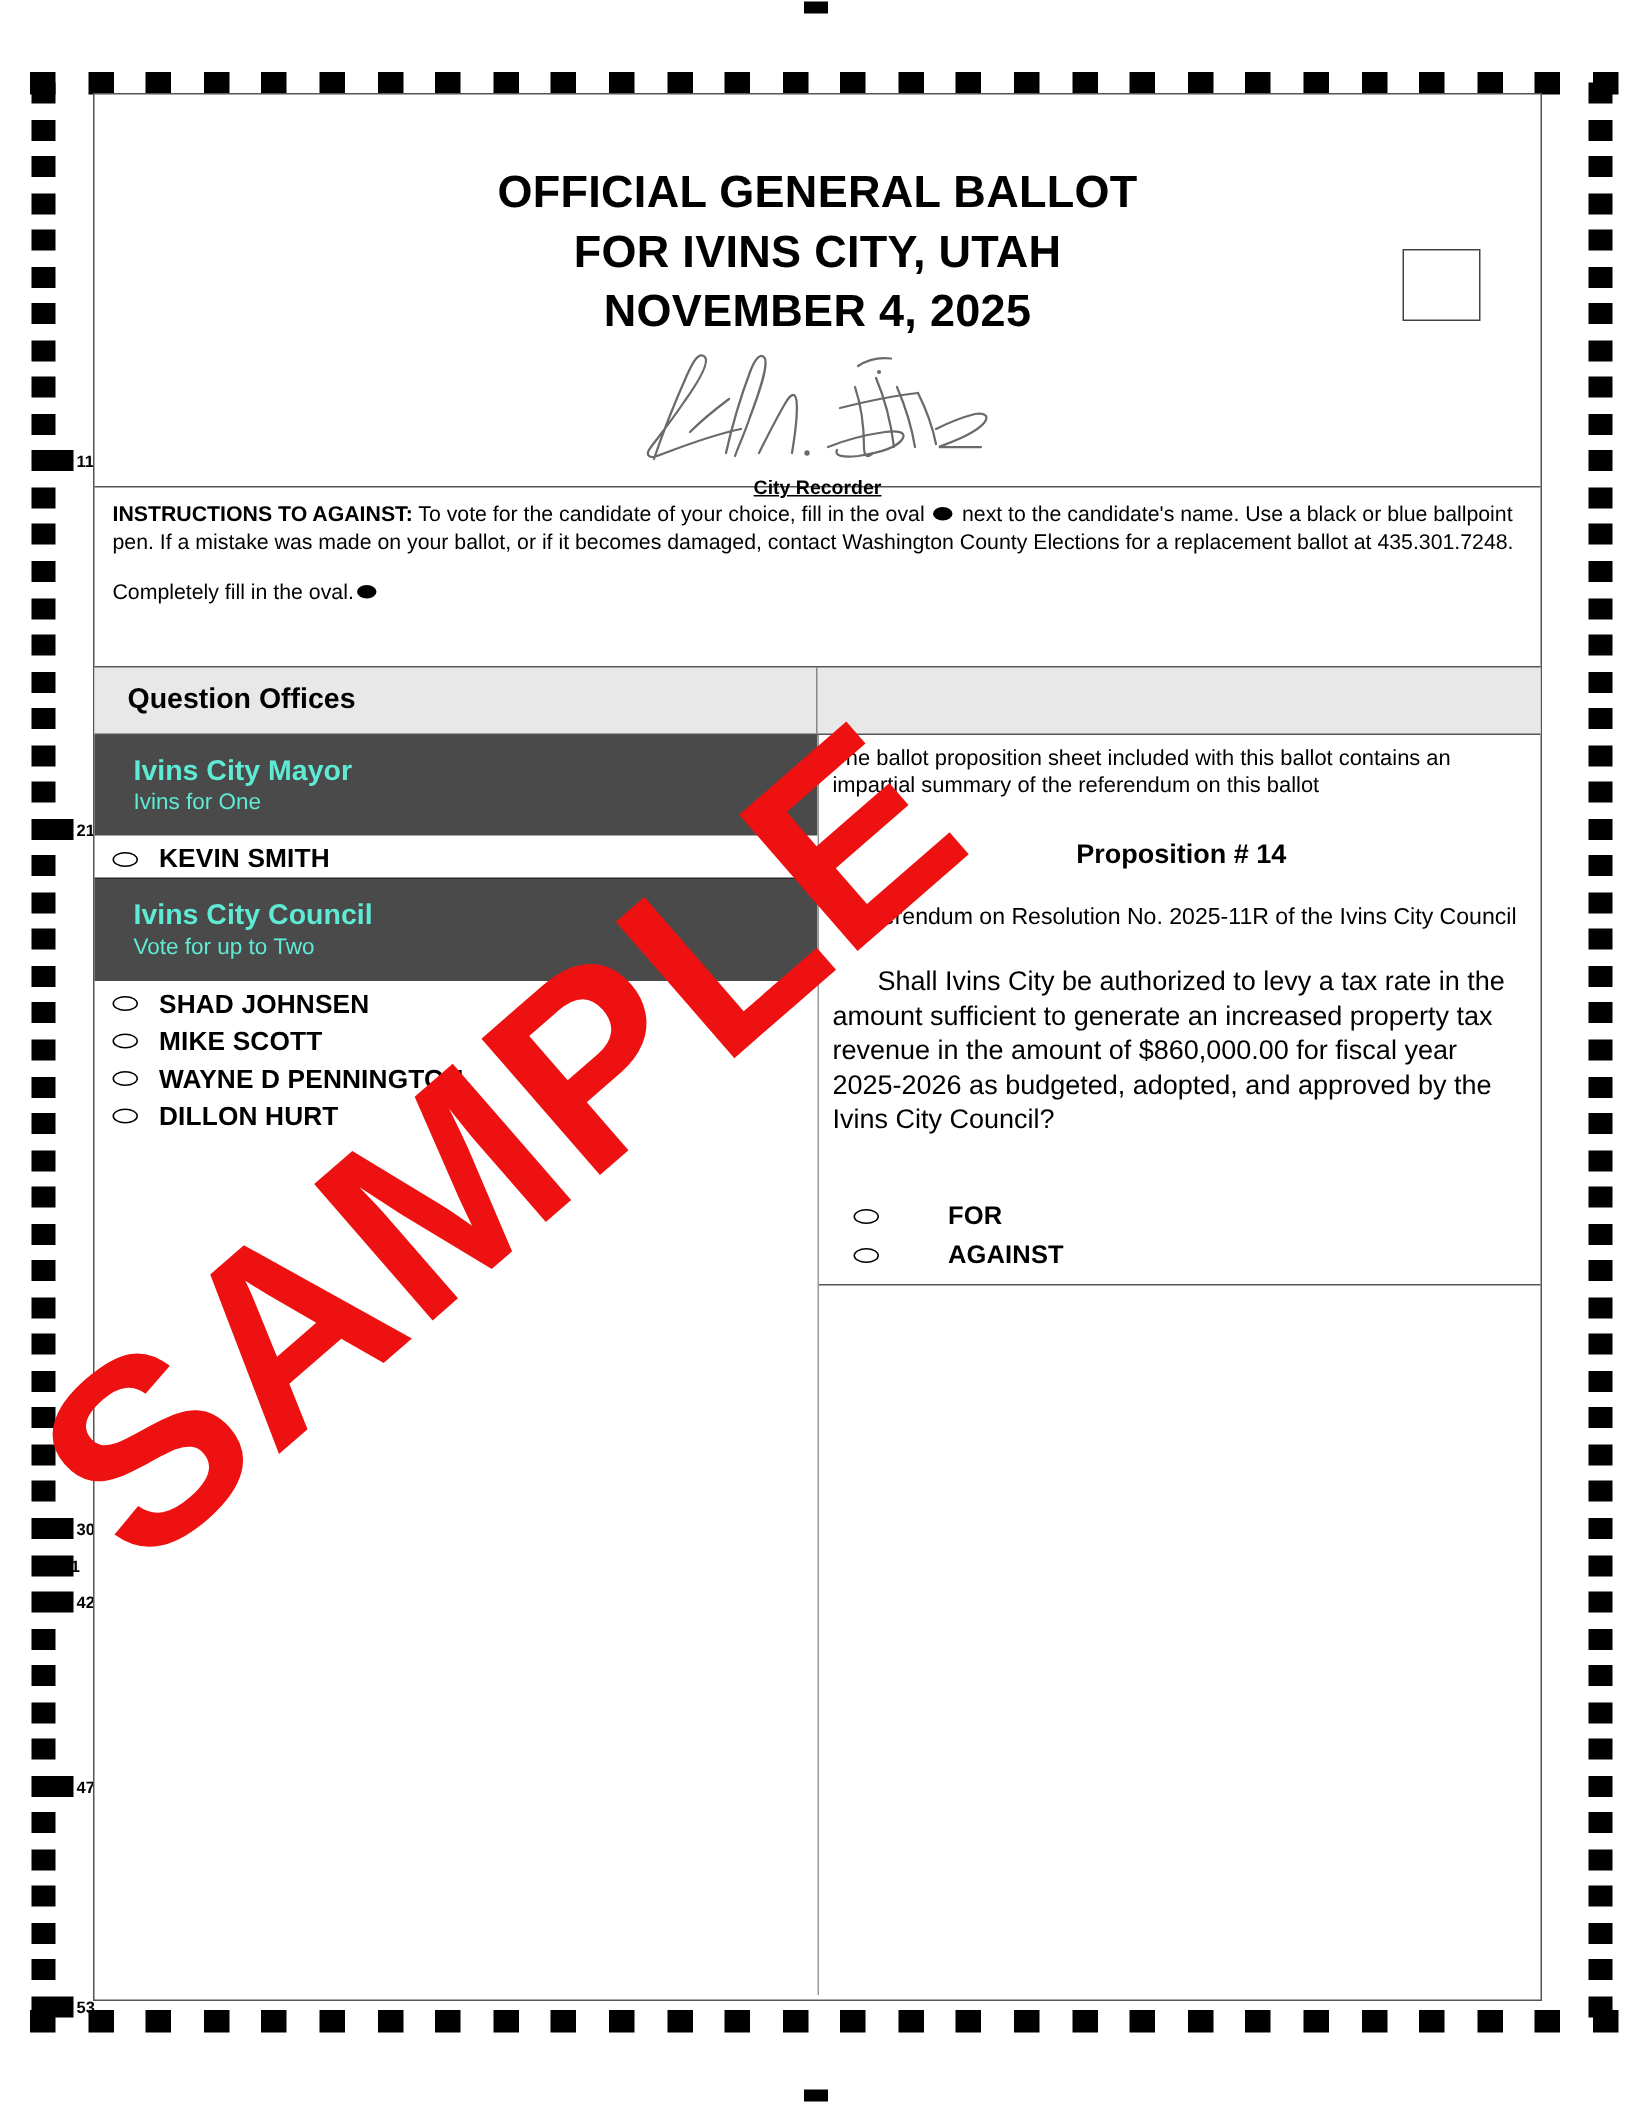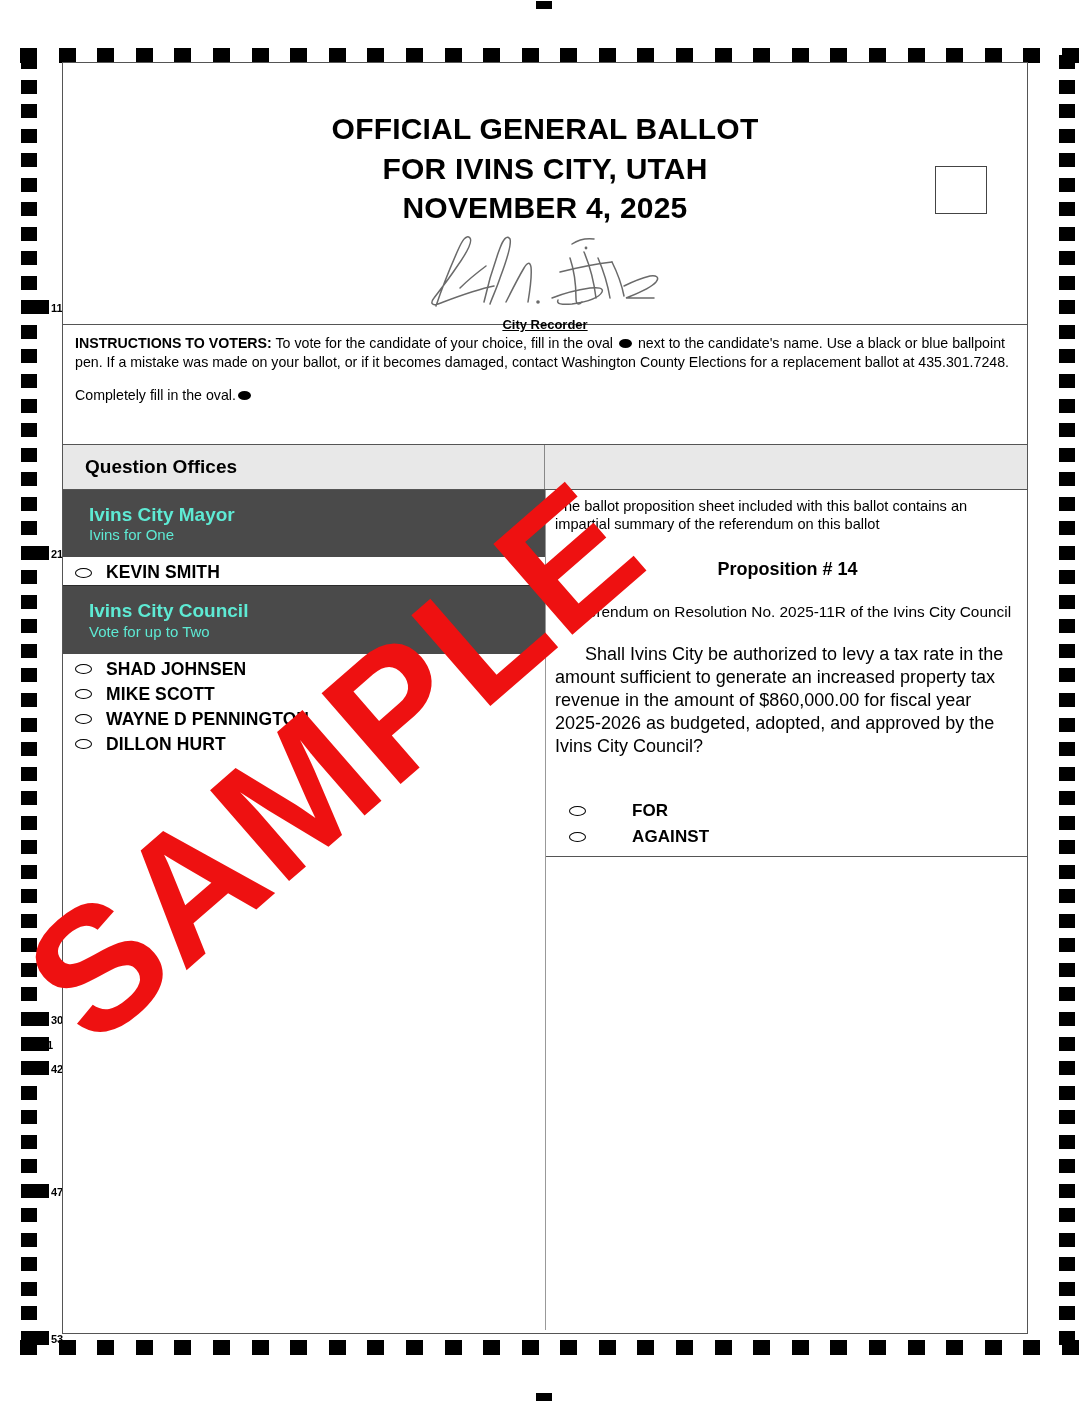--- a/index.html
+++ b/index.html
@@ -443,21 +443,21 @@
             <path d="M152 16 C158 12 166 10 174 11"></path>
             <circle cx="166" cy="20" r="1.4" fill="#6a6a6a" stroke="none"></circle>
           </g>
         </svg>
         <div id="recorder-label">City Recorder</div>
       </div>
     </div>
 
     <div id="instructions-block">
       <div id="instr-para">
-        <span class="instr-head">INSTRUCTIONS TO VOTERS:</span><span> To vote for the candidate of your choice, fill in the oval </span><span class="dot"></span><span> next to the candidate's name.  Use a black or blue ballpoint pen.  If a mistake was made on your ballot, or if it becomes damaged, contact Washington County Elections for a replacement ballot at 435.301.7248.</span>
+        <span class="instr-head">INSTRUCTIONS TO AGAINST:</span><span> To vote for the candidate of your choice, fill in the oval </span><span class="dot"></span><span> next to the candidate's name.  Use a black or blue ballpoint pen.  If a mistake was made on your ballot, or if it becomes damaged, contact Washington County Elections for a replacement ballot at 435.301.7248.</span>
       </div>
       <div id="instr-fill">
         <span>Completely fill in the oval.</span><span class="dot"></span>
       </div>
     </div>
 
     <div id="column-head">
       <div class="colhead left">Question Offices</div>
     </div>
 

